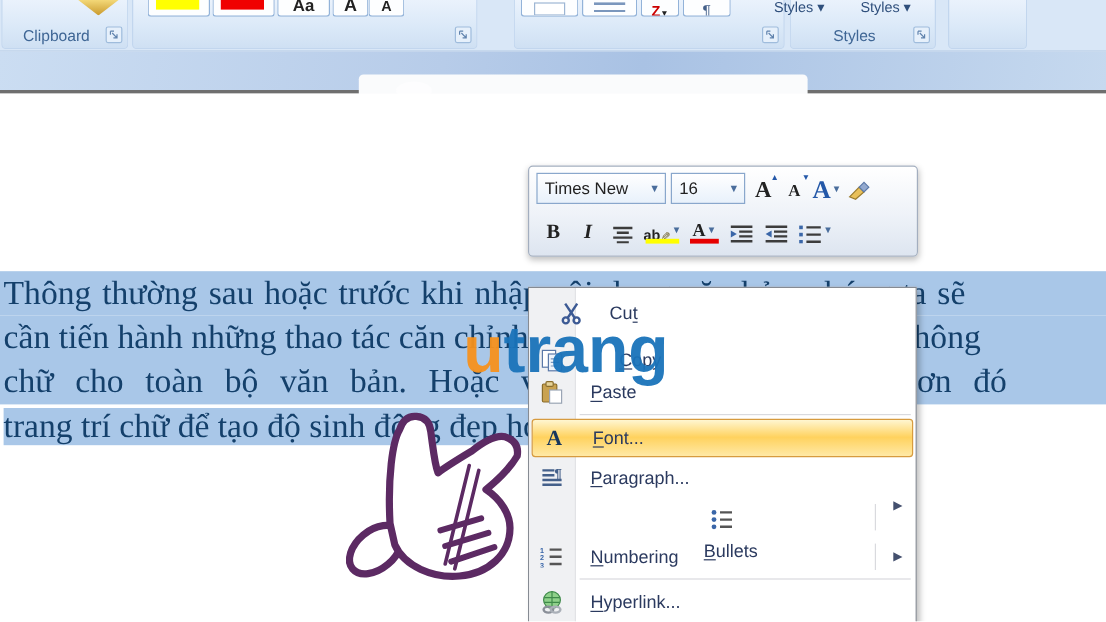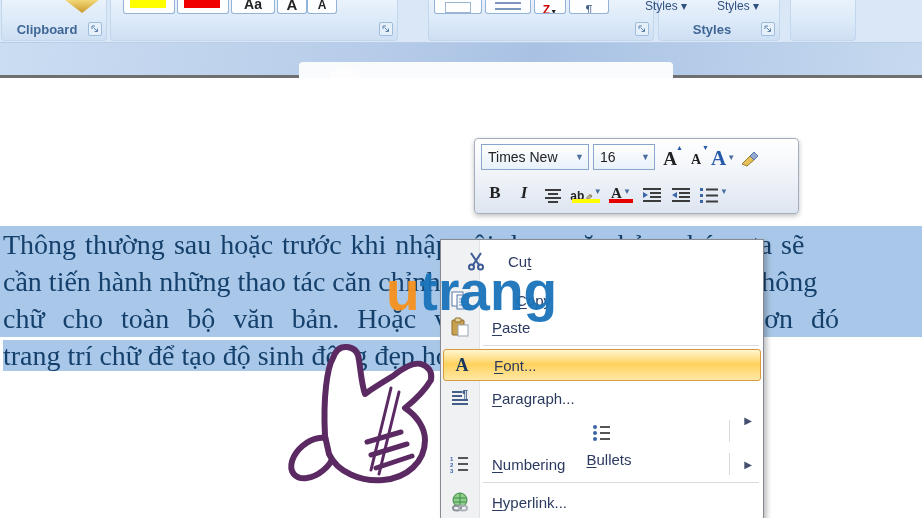--- a/index.html
+++ b/index.html
@@ -9,21 +9,21 @@
   
   .ribbon{position:absolute;top:0;left:0;width:922px;height:42px;background:#d9e7f7;
           border-bottom:1px solid #b9cde6;}
   .rgroup{position:absolute;top:0;height:40px;border:1px solid #c2d6ee;border-top:none;
           border-radius:0 0 4px 4px;
           background:linear-gradient(#eaf2fc,#dbe9f8 55%,#cfe0f3);}
   .g-clip{left:1px;width:104px}.g-font{left:110px;width:286px}
   .g-para{left:428px;width:224px}.g-styles{left:658px;width:120px}
   .g-extra{left:790px;width:64px}
   .rlabel{position:absolute;bottom:3px;left:0;right:14px;text-align:center;
-          font-size:13px;color:#3f6695;font-weight:bold;}
+          font-size:13px;color:#3f6695;}
   .launcher{position:absolute;bottom:4px;right:4px;width:12px;height:12px;
             border:1px solid #9fbcdc;border-radius:2px;background:#e6f0fb;
             display:flex;align-items:center;justify-content:center;}
   
   .stub{position:absolute;top:0;}
   .fbtn{height:13px;border:1px solid #93b3d9;border-top:none;border-radius:0 0 3px 3px;
         background:#fdfeff;overflow:hidden;}
   .gold-diamond{left:60px;width:40px;height:13px;
         background:linear-gradient(#f3d878,#c9992c);
         -webkit-clip-path:polygon(8% 0,92% 0,50% 100%);clip-path:polygon(8% 0,92% 0,50% 100%);}
@@ -58,21 +58,21 @@
   .l2{top:185px;width:919px;}
   .l3{top:222px;width:919px;word-spacing:11px;}
   .l4{top:259px;}
   .l4 .inner{background:#a9c7e8;padding-right:8px;}
   .w{text-decoration-style:wavy;text-decoration-color:#b43a66;
      text-decoration-thickness:2px;text-underline-offset:6px;}
 
   
   .minibar{position:absolute;left:440px;top:138px;width:323px;height:74px;z-index:15;
      background:linear-gradient(#ffffff,#eef2f8 55%,#dde5f0);
-     border:1px solid #a3aebf;border-radius:4px;box-shadow:0 2px 5px rgba(0,0,0,.25);margin-left:34px;}
+     border:1px solid #a3aebf;border-radius:4px;box-shadow:0 2px 5px rgba(0,0,0,.25);}
   .mt-row{position:absolute;left:6px;display:flex;align-items:center;gap:4px;}
   .r1{top:5px;height:26px;}
   .r2{top:37px;height:30px;gap:7px;left:9px;}
   .combo{display:flex;align-items:center;justify-content:space-between;height:24px;
      background:linear-gradient(#fff,#e8f1fb);border:1px solid #89a7cc;font-size:14px;
      color:#222;padding:0 4px 0 6px;}
   .combo .arr{color:#4a6d9c;font-size:9px;margin-left:4px;}
   .mtbtn{height:24px;min-width:22px;display:flex;align-items:flex-end;justify-content:center;
      position:relative;font-family:"Liberation Serif",serif;color:#222;}
   .bigA{font-size:19px;font-weight:bold;line-height:20px;}

